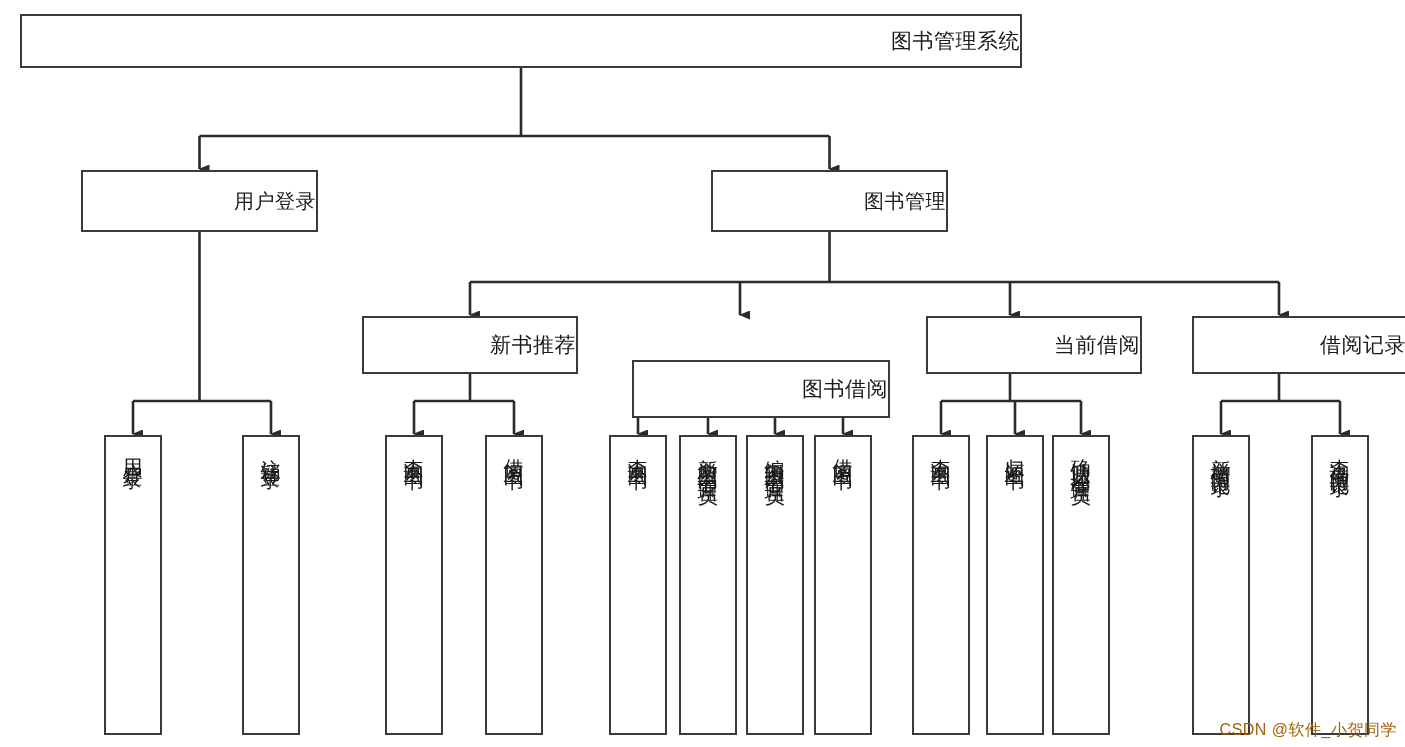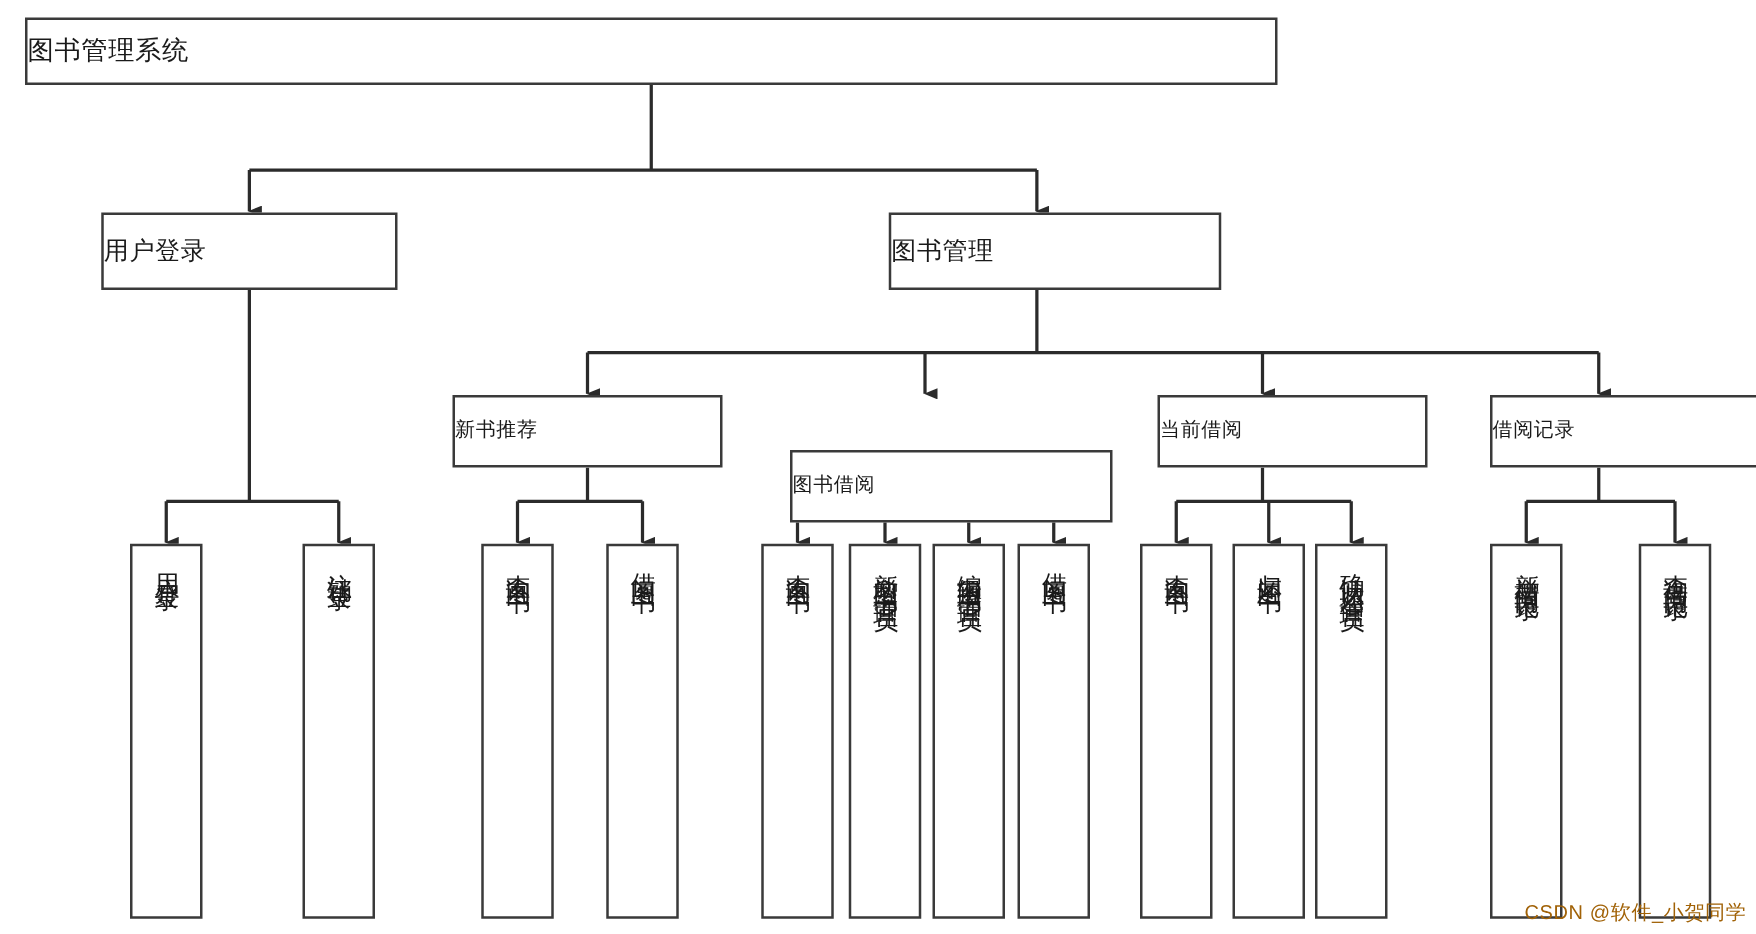--- a/index.html
+++ b/index.html
@@ -26,31 +26,31 @@
     height: 747px;
     pointer-events: none;
   }
   .node {
     position: absolute;
     box-sizing: border-box;
     border: 2px solid #3a3a3a;
     background: #ffffff;
     display: flex;
     align-items: center;
-    justify-content: flex-start;
+    justify-content: flex-end;
     color: #1a1a1a;
   }
   .node.level-root {
     font-size: 21px;
   }
   .node.level-2 {
     font-size: 20px;
   }
   .node.level-3 {
-    font-size: 16px;
+    font-size: 21px;
   }
   .node.leaf {
     font-size: 20px;
     align-items: flex-start;
     justify-content: center;
     padding-top: 6px;
   }
   .node-label {
     line-height: 1.05;
     white-space: nowrap;
@@ -121,21 +121,21 @@
       </g>
   </svg>
 
   <div class="node level-root" style="left: 20px; top: 14px; width: 1002px; height: 54px;">
     <span class="node-label">图书管理系统</span>
   </div>
 
   <div class="node level-2" style="left: 81px; top: 170px; width: 237px; height: 62px;">
     <span class="node-label">用户登录</span>
   </div>
-  <div class="node level-2" style="left: 711px; top: 170px; width: 266px; height: 62px;">
+  <div class="node level-2" style="left: 711px; top: 170px; width: 237px; height: 62px;">
     <span class="node-label">图书管理</span>
   </div>
 
   <div class="node level-3" style="left: 362px; top: 316px; width: 216px; height: 58px;">
     <span class="node-label">新书推荐</span>
   </div>
   <div class="node level-3" style="left: 632px; top: 316px; width: 258px; height: 58px; margin-top: 44px;">
     <span class="node-label">图书借阅</span>
   </div>
   <div class="node level-3" style="left: 902px; top: 316px; width: 216px; height: 58px; margin-left: 24px;">

